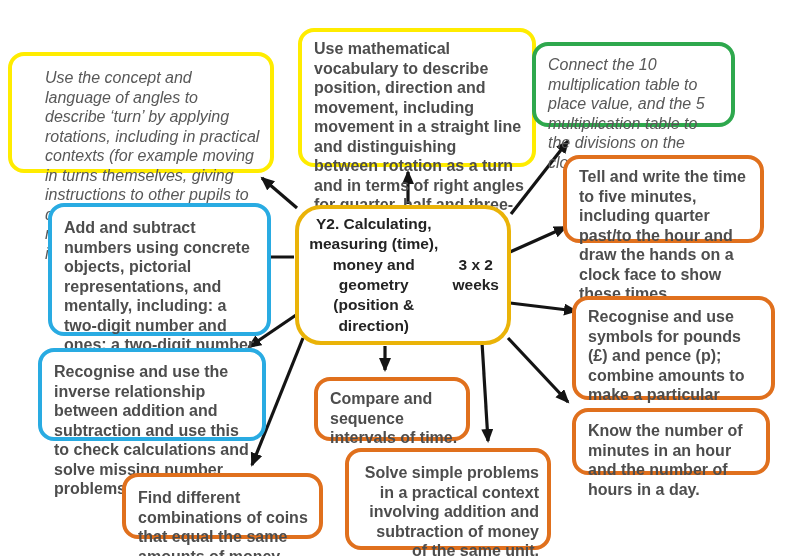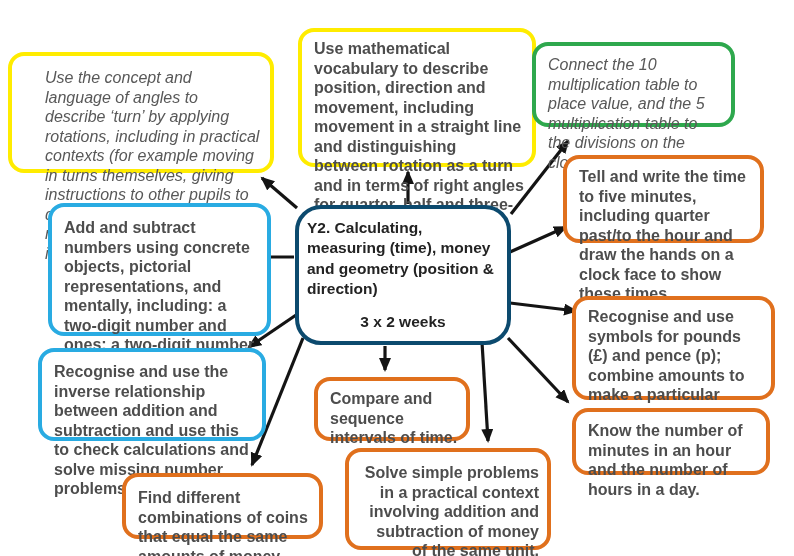--- a/index.html
+++ b/index.html
@@ -13,23 +13,23 @@
     border-radius:16px;border:4px solid #000;
     font-weight:bold;font-size:16px;line-height:1.22;color:#4d4d4d;
     padding:9px 8px 6px 12px;
   }
   .yellow{border-color:#ffec00;}
   .green{border-color:#2ea84d;}
   .orange{border-color:#e0701d;}
   .blue{border-color:#29abe2;}
   .italic{font-weight:normal;font-style:italic;color:#585858;}
   .center-node{
-    border:4px solid #0c4a6e;border-radius:26px;z-index:3;
-    display:flex;flex-direction:column;justify-content:center;align-items:center;
-    text-align:left;color:#232323;font-size:15.5px;line-height:1.32;
+    border:4px solid #eab308;border-radius:26px;z-index:3;
+    display:flex;flex-direction:row;justify-content:center;align-items:center;
+    text-align:center;color:#232323;font-size:15.5px;line-height:1.32;
     padding:10px 8px;gap:12px;
   }
 </style>
 </head>
 <body>
 
 <div id="canvas">
 
   <svg id="arrows" viewBox="0 0 794 556" xmlns="http://www.w3.org/2000/svg">
     <defs>

